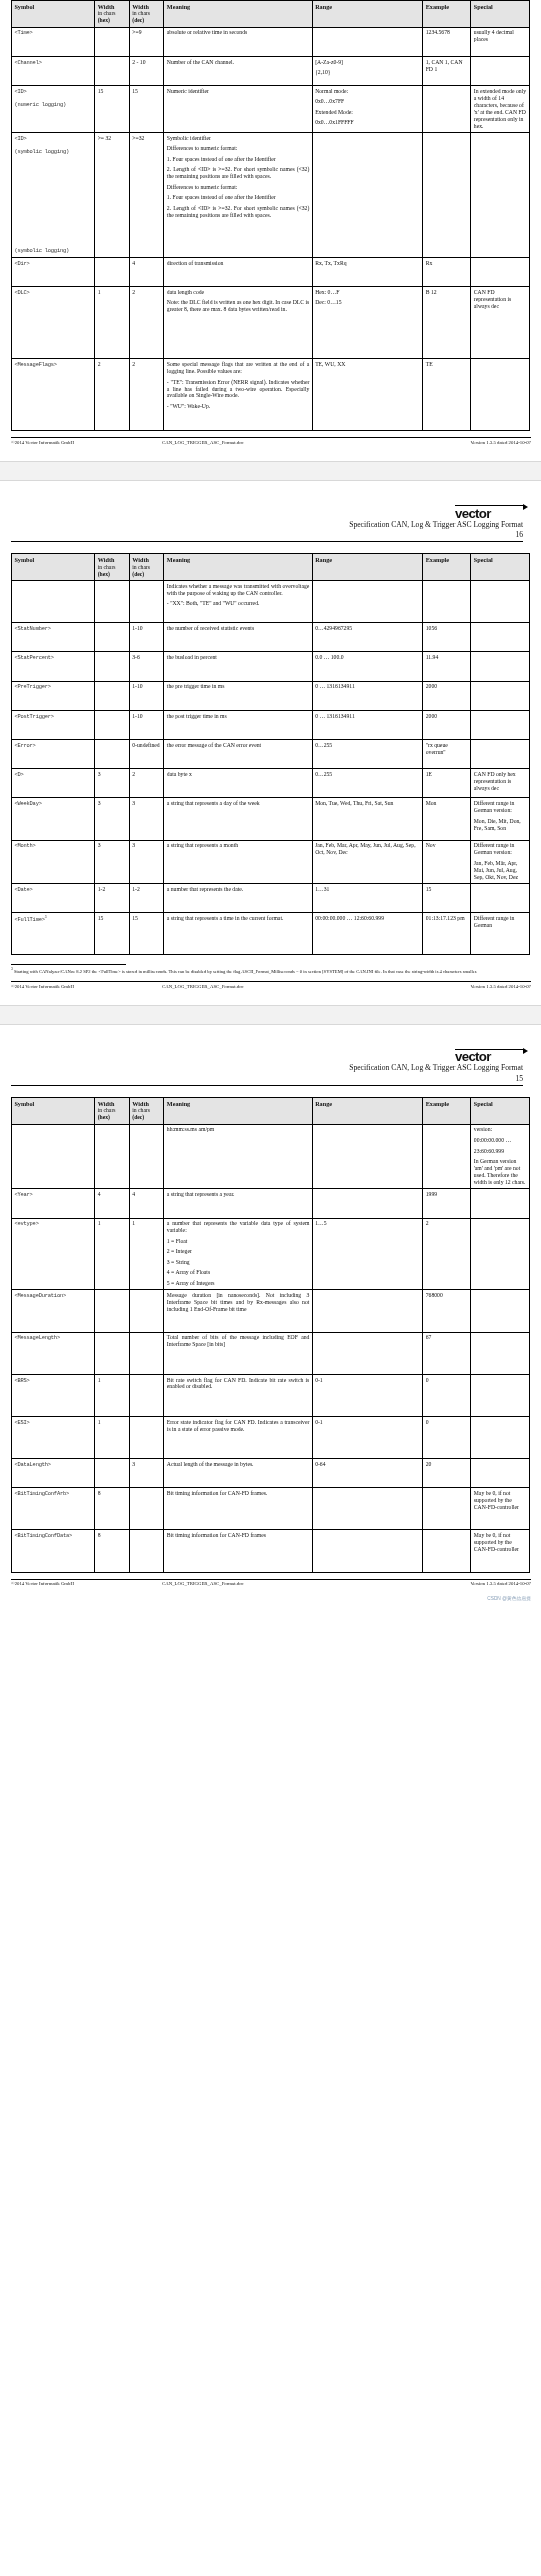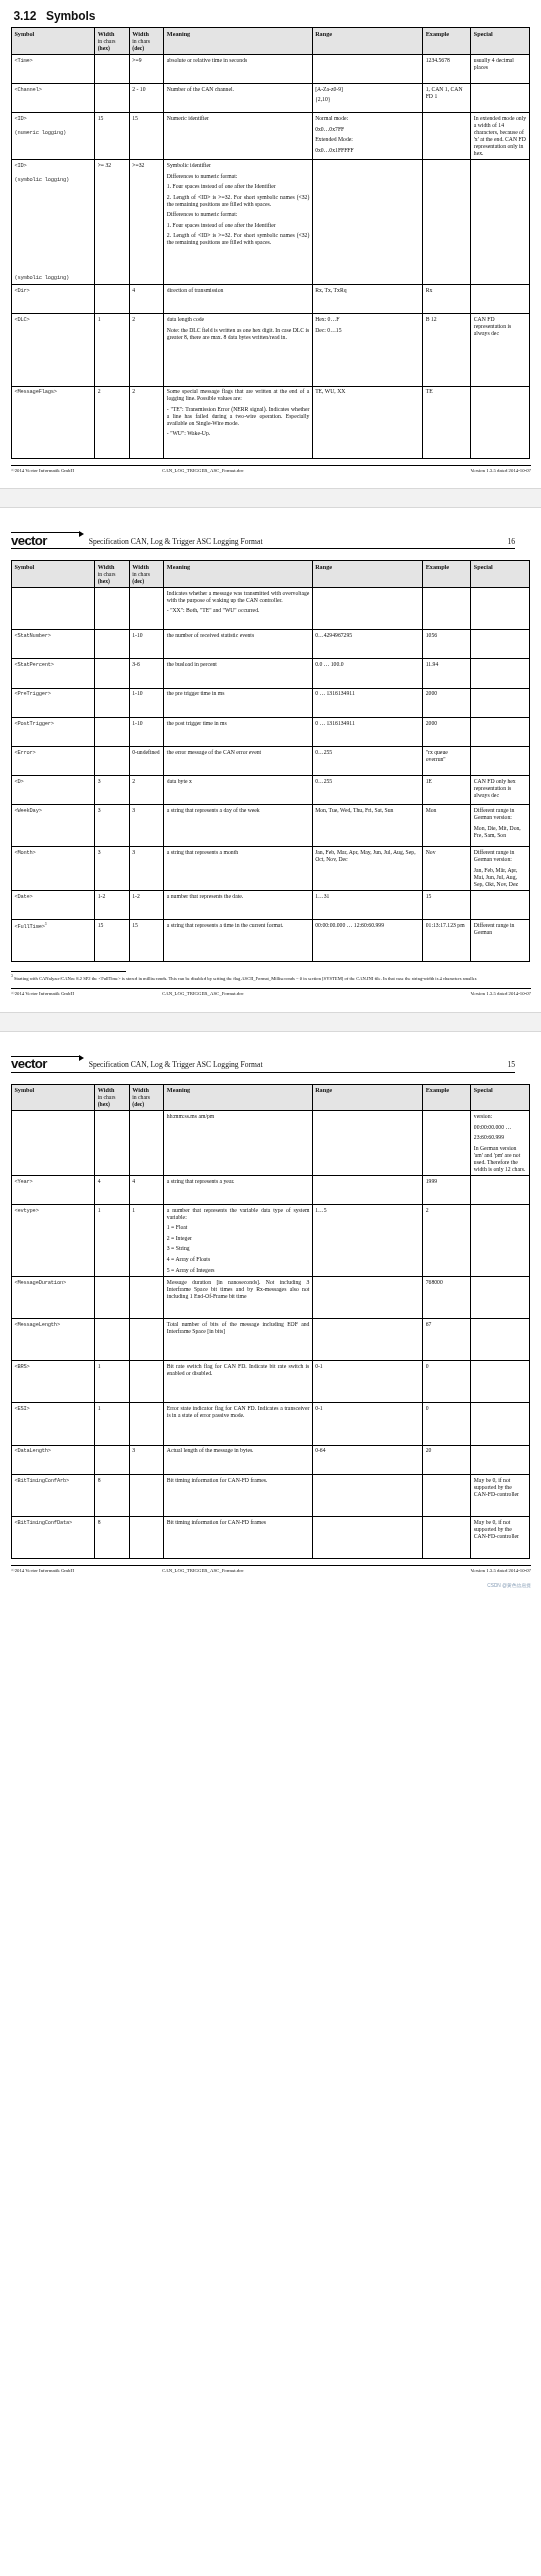--- a/index.html
+++ b/index.html
@@ -13,41 +13,36 @@
   thead th .sub{font-weight:normal;font-size:5.7px;display:block;}
   thead th .subb{font-weight:bold;font-size:5.7px;display:block;}
   .mono{font-family:"Liberation Mono",monospace;font-size:5.4px;color:#333;letter-spacing:-0.2px;word-break:break-word;}
   .cell p{margin:0 0 3.6px 0;}
   .cell p:last-child{margin-bottom:0;}
   .just{text-align:justify;}
   col.c1{width:64px}col.c2{width:26.6px}col.c3{width:26.6px}col.c4{width:114px}
   col.c5{width:85px}col.c6{width:37px}col.c7{width:45px}
   .pfooter{margin-top:6px;border-top:1px solid #000;padding-top:1.8px;display:flex;font-size:4.8px;}
   .pfooter .f1{width:151px}.pfooter .f2{width:181px;text-align:left}.pfooter .f3{flex:1;text-align:right}
-  .phead{display:flex;align-items:flex-end;border-bottom:1px solid #000;padding-bottom:1.2px;margin:24px 16px 11px 0;}
+  .phead{display:flex;align-items:flex-end;border-bottom:1px solid #000;padding-bottom:1.2px;margin:24px 8px 11px 0;flex-direction:column;}
   .logo{width:68px;font-family:"Liberation Sans",sans-serif;font-weight:bold;font-size:13.3px;letter-spacing:-0.7px;
         border-top:1.5px solid #000;line-height:1.0;padding-top:0.6px;position:relative;}
   .logo .tri{position:absolute;right:-5.4px;top:-1.8px;width:0;height:0;border-left:5.4px solid #000;border-top:3px solid transparent;border-bottom:3px solid transparent;}
   .phead .title{flex:1;font-size:7.6px;padding:0 0 1.2px 9.7px;}
   .phead .pno{font-size:7.6px;padding-bottom:1.2px;width:24px;text-align:right;}
   .fnote{margin-top:8.5px;font-size:4.6px;line-height:1.35;}
   .fnote .rule{width:115px;border-top:0.6px solid #000;margin-bottom:2.4px;}
   sup{font-size:3.6px;}
   .wm{position:absolute;right:11px;bottom:1.2px;font-size:4.8px;color:#8aa0b8;font-family:"Liberation Sans",sans-serif;}
   .spacer{height:15.7px;}
 </style>
 </head>
 <body>
 
 <div class="page">
-  <h1 class="sec">
-    <span>3.12</span>
-    &nbsp;
-    <span>Symbols</span>
-  </h1>
 
   <table class="sym">
     <colgroup>
         <col class="c1">
         <col class="c2">
         <col class="c3">
         <col class="c4">
         <col class="c5">
         <col class="c6">
         <col class="c7">

